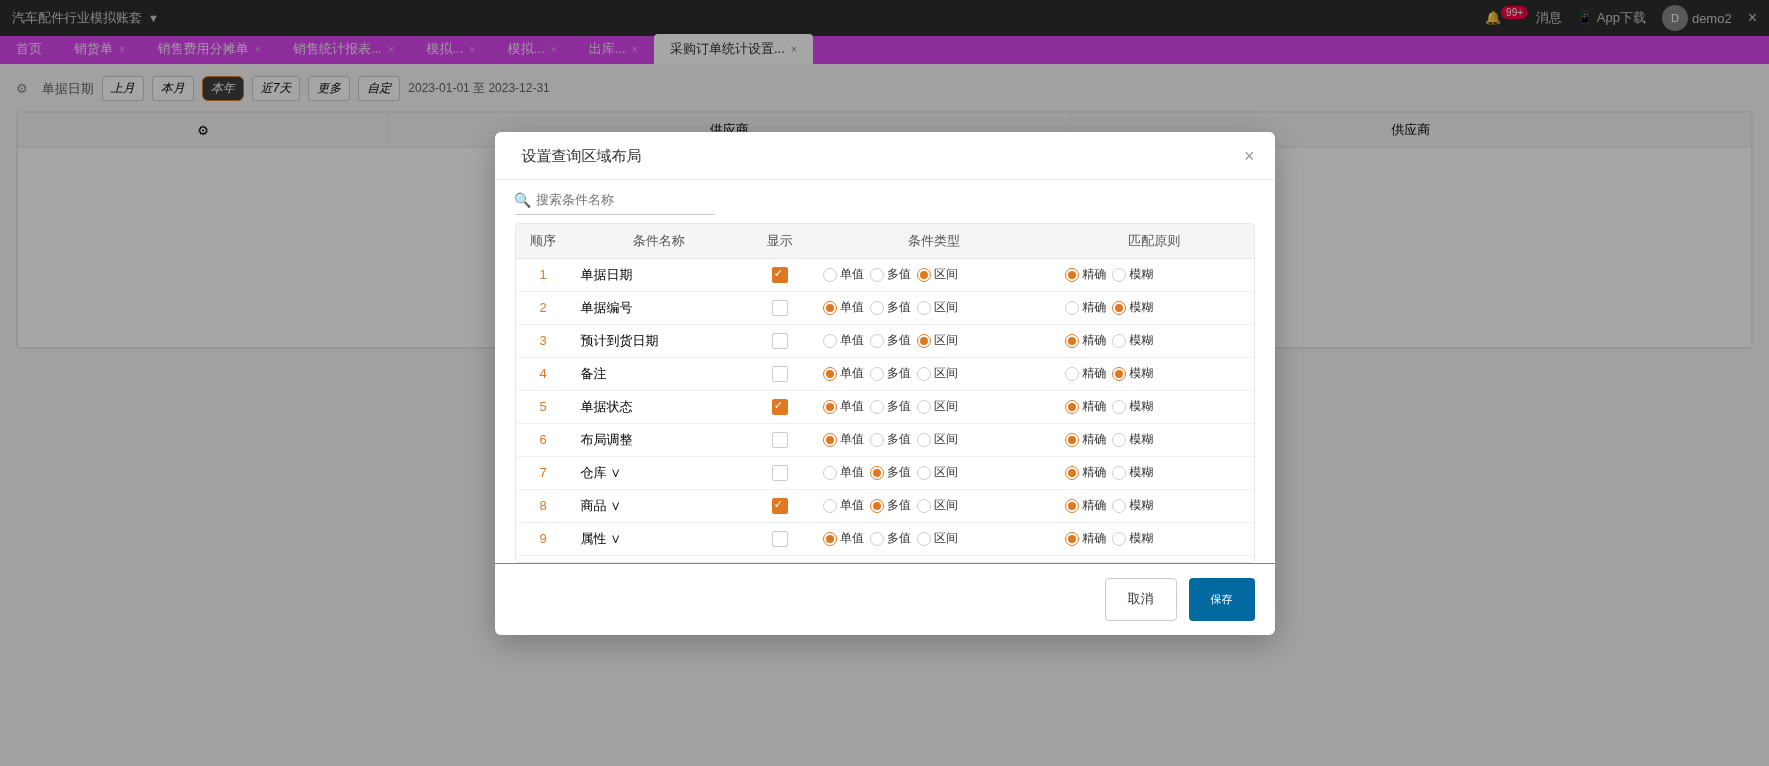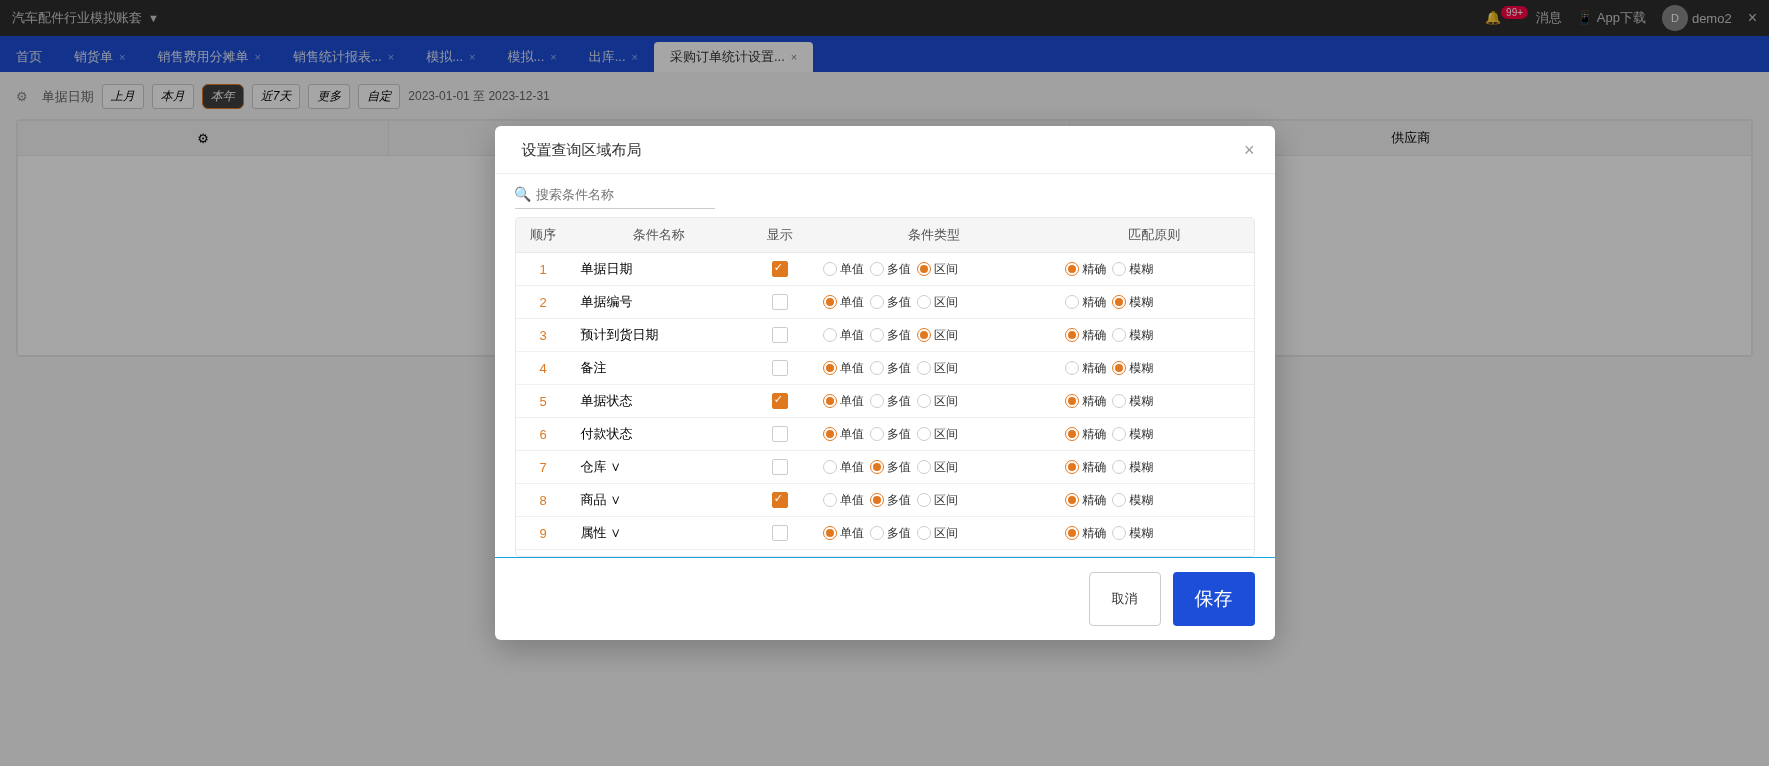--- a/index.html
+++ b/index.html
@@ -35,22 +35,22 @@
       vertical-align: middle;
       color: #fff;
       text-align: center;
       line-height: 26px;
       font-size: 11px;
     }
     .top-bar-close { color: #ccc; cursor: pointer; font-size: 16px; }
 
     
     .nav-bar {
-      height: 36px;
-      background: #1d4ed8;
+      height: 28px;
+      background: #d946ef;
       display: flex;
       align-items: flex-end;
       padding: 0 0 0 0;
     }
     .nav-tab {
       padding: 6px 16px;
       font-size: 13px;
       color: rgba(255,255,255,0.85);
       cursor: pointer;
       border-radius: 4px 4px 0 0;
@@ -261,24 +261,24 @@
       border-radius: 4px;
       background: #fff;
       cursor: pointer;
       font-size: 13px;
       color: #333;
     }
     .btn-save {
       padding: 14px 22px;
       border: none;
       border-radius: 4px;
-      background: #1d4ed8;
+      background: #0369a1;
       color: #fff;
       cursor: pointer;
-      font-size: 19px;
+      font-size: 11px;
     }
 
     
     .page-header {
       display: flex;
       align-items: center;
       justify-content: space-between;
       margin-bottom: 8px;
     }
     .header-actions { display: flex; gap: 8px; }
@@ -633,21 +633,21 @@
                     </div>
                     <div class="radio-item">
                       <span class="radio-circle"></span>
                       <span class="radio-label">模糊</span>
                     </div>
                   </div>
                 </td>
               </tr>
               <tr>
                 <td class="col-order">6</td>
-                <td class="col-name">付款状态</td>
+                <td class="col-name">布局调整</td>
                 <td class="col-show"><span class="cb-custom"></span></td>
                 <td class="col-type">
                   <div class="radio-group">
                     <div class="radio-item">
                       <span class="radio-circle selected"></span>
                       <span class="radio-label">单值</span>
                     </div>
                     <div class="radio-item">
                       <span class="radio-circle"></span>
                       <span class="radio-label">多值</span>

